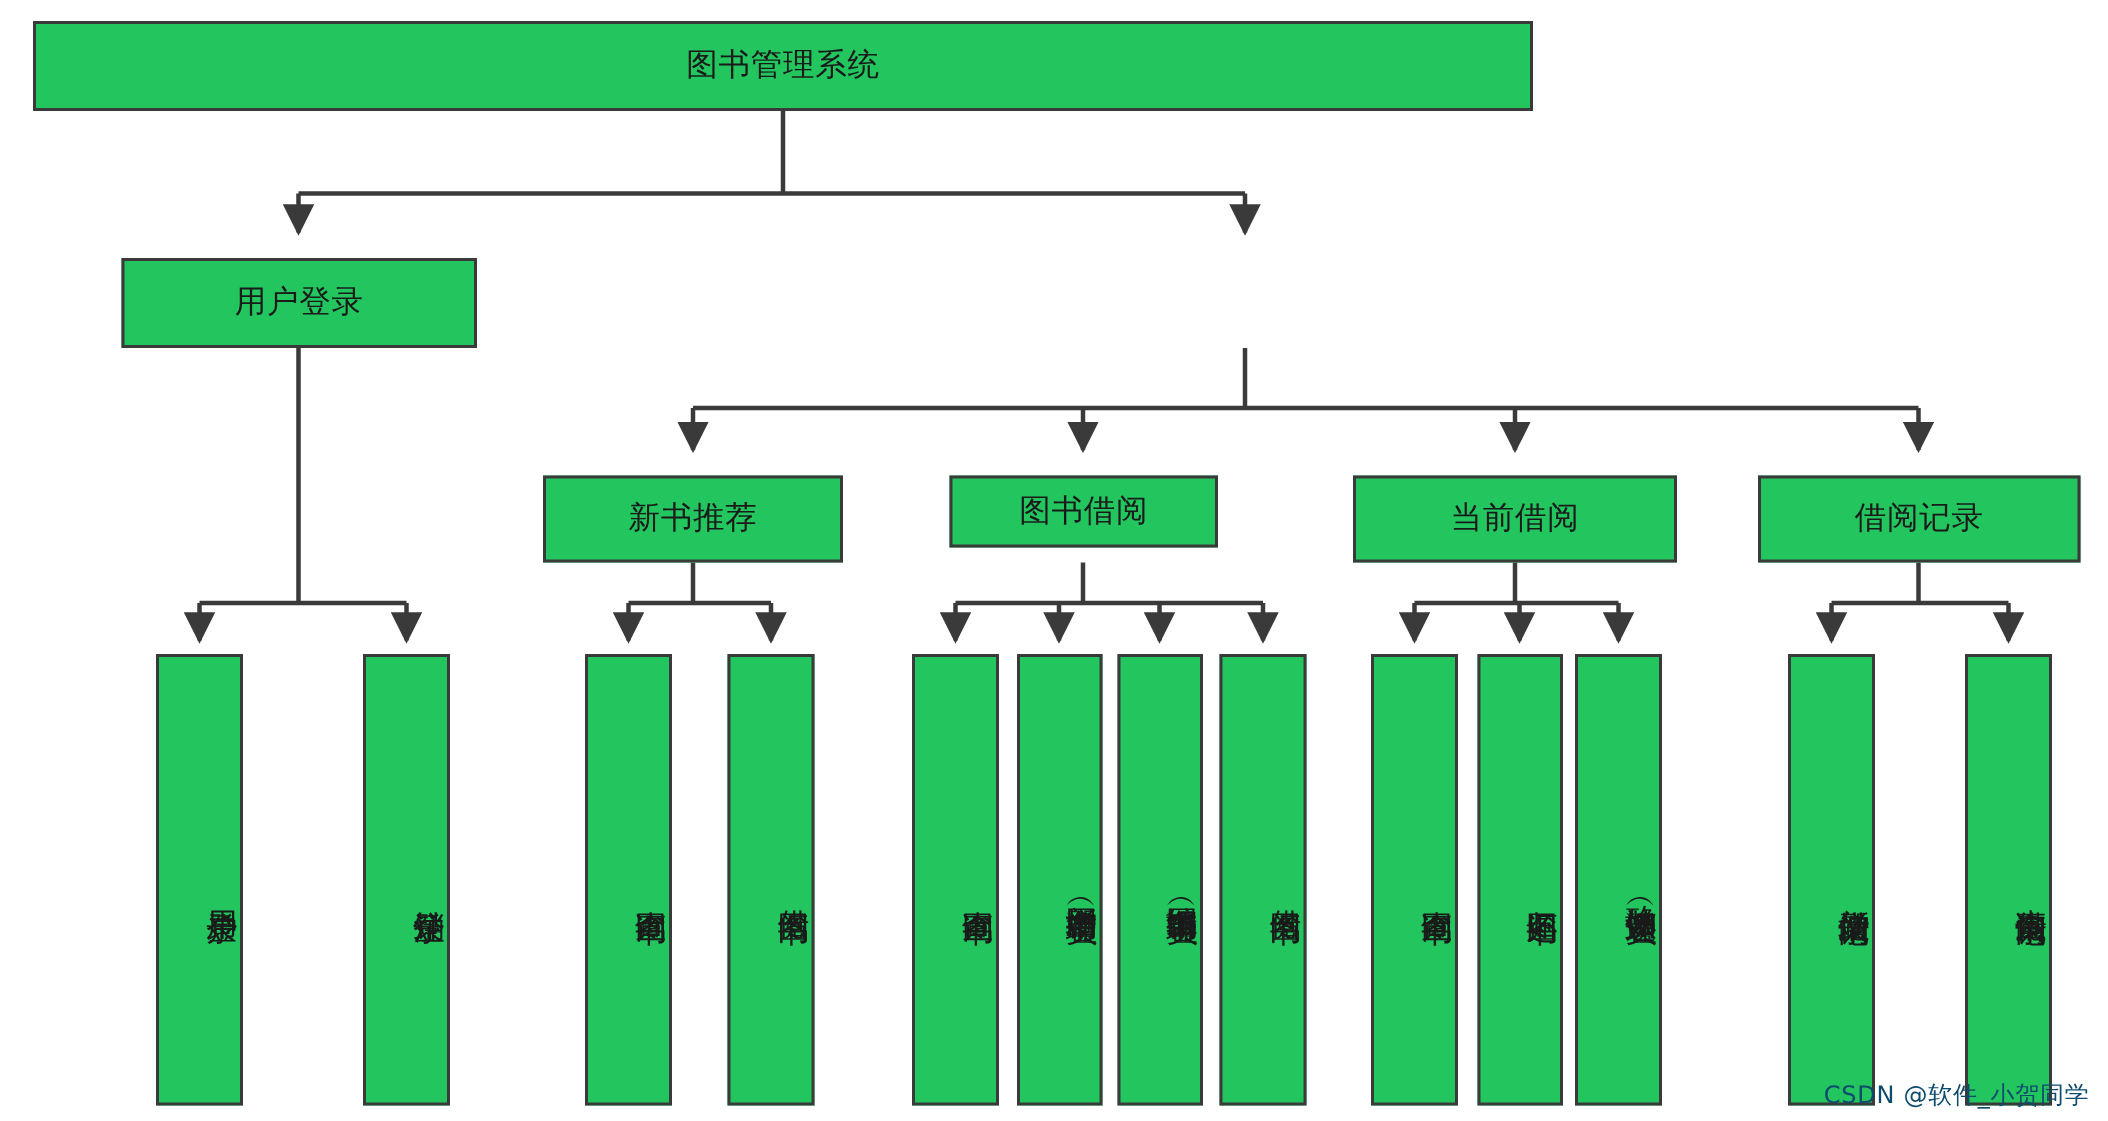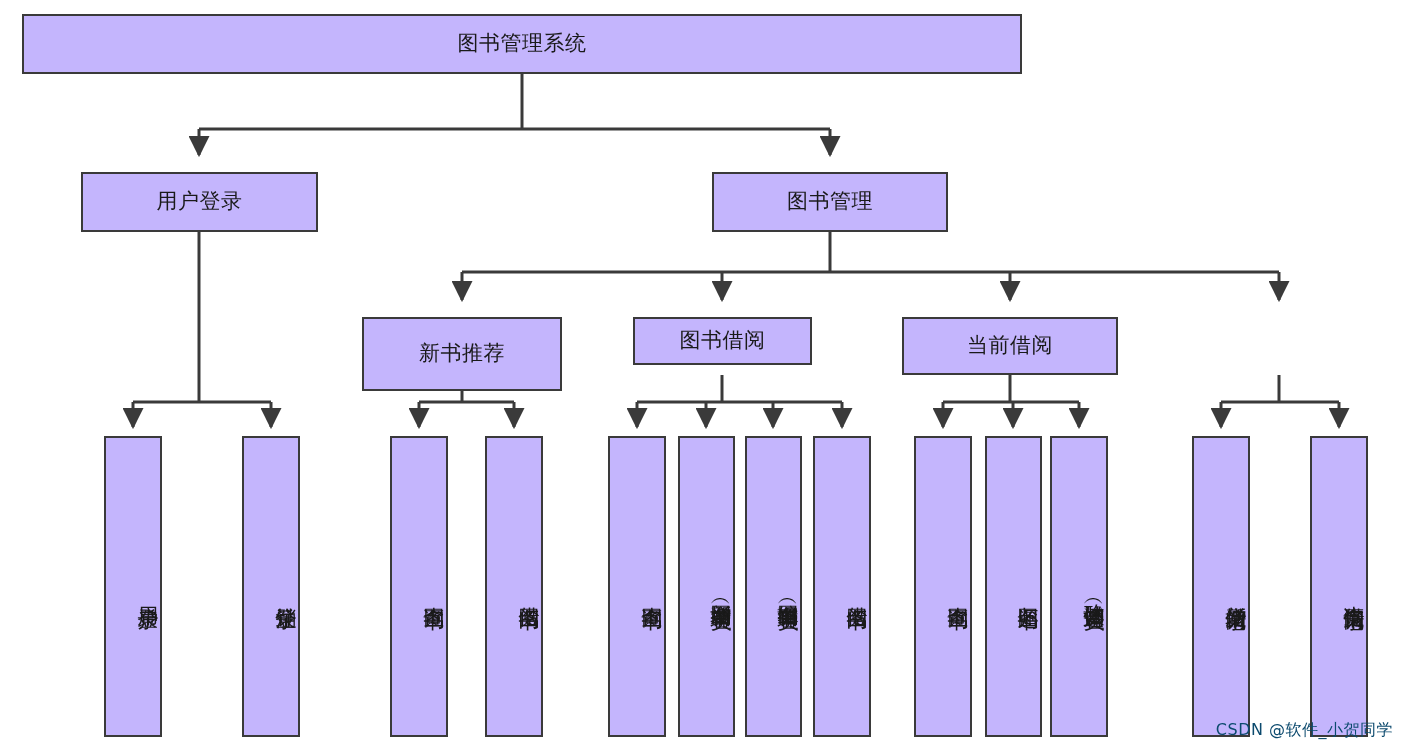--- a/index.html
+++ b/index.html
@@ -20,21 +20,21 @@
   #edges {
     position: absolute;
     left: 0;
     top: 0;
     width: 1405px;
     height: 747px;
   }
   .node {
     position: absolute;
     box-sizing: border-box;
-    background: #c4b5fd;
+    background: #22c55e;
     border: 2px solid #3a3a3a;
     display: flex;
     align-items: center;
     justify-content: center;
     color: #1a1a1a;
     overflow: hidden;
   }
   .node-h {
     font-size: 21px;
     line-height: 1.1;
@@ -120,32 +120,32 @@
     </g>
   </svg>
 
   <div class="node node-h" style="left:22px; top:14px; width:1000px; height:60px;">
     <span>图书管理系统</span>
   </div>
 
   <div class="node node-h" style="left:81px; top:172px; width:237px; height:60px;">
     <span>用户登录</span>
   </div>
-  <div class="node node-h" style="left:712px; top:172px; width:236px; height:60px;">
-    <span>图书管理</span>
-  </div>
 
-  <div class="node node-h" style="left:362px; top:317px; width:200px; height:74px;">
+  <div class="node node-h" style="left:362px; top:317px; width:200px; height:58px;">
     <span>新书推荐</span>
   </div>
   <div class="node node-h" style="left:633px; top:317px; width:179px; height:48px;">
     <span>图书借阅</span>
   </div>
   <div class="node node-h" style="left:902px; top:317px; width:216px; height:58px;">
     <span>当前借阅</span>
+  </div>
+  <div class="node node-h" style="left:1172px; top:317px; width:215px; height:58px;">
+    <span>借阅记录</span>
   </div>
 
   <div class="node node-v" style="left:104px; top:436px; width:58px; height:301px;">
     <span>用户登录</span>
   </div>
   <div class="node node-v" style="left:242px; top:436px; width:58px; height:301px;">
     <span>注销登录</span>
   </div>
 
   <div class="node node-v" style="left:390px; top:436px; width:58px; height:301px;">

